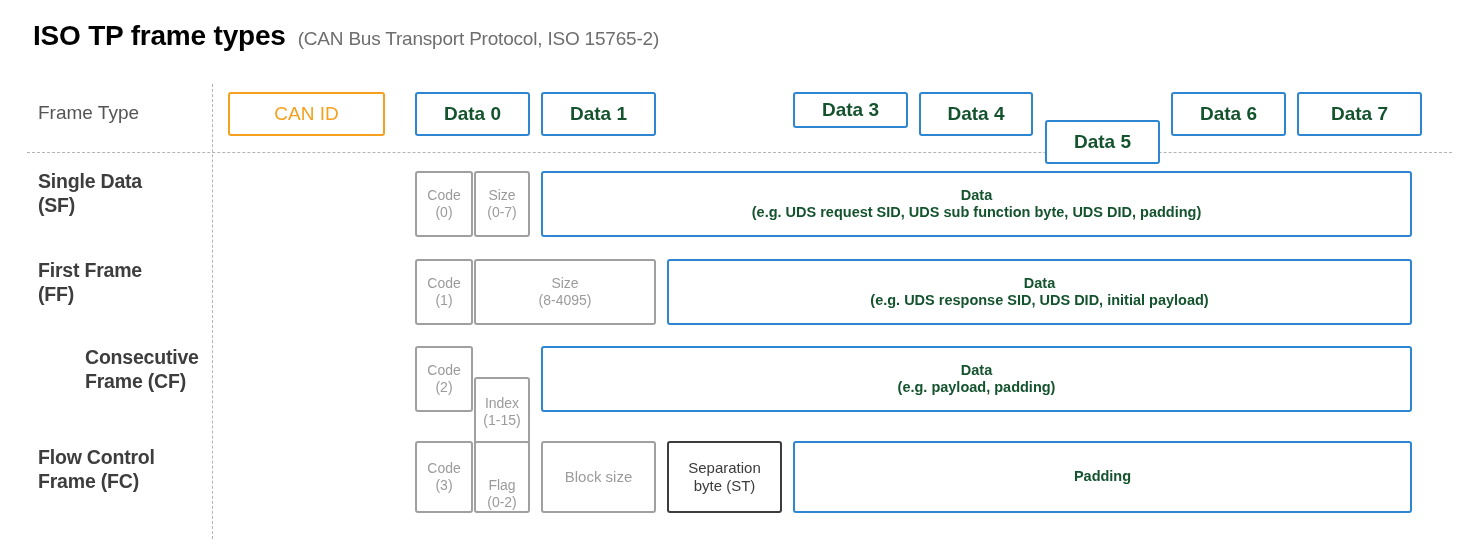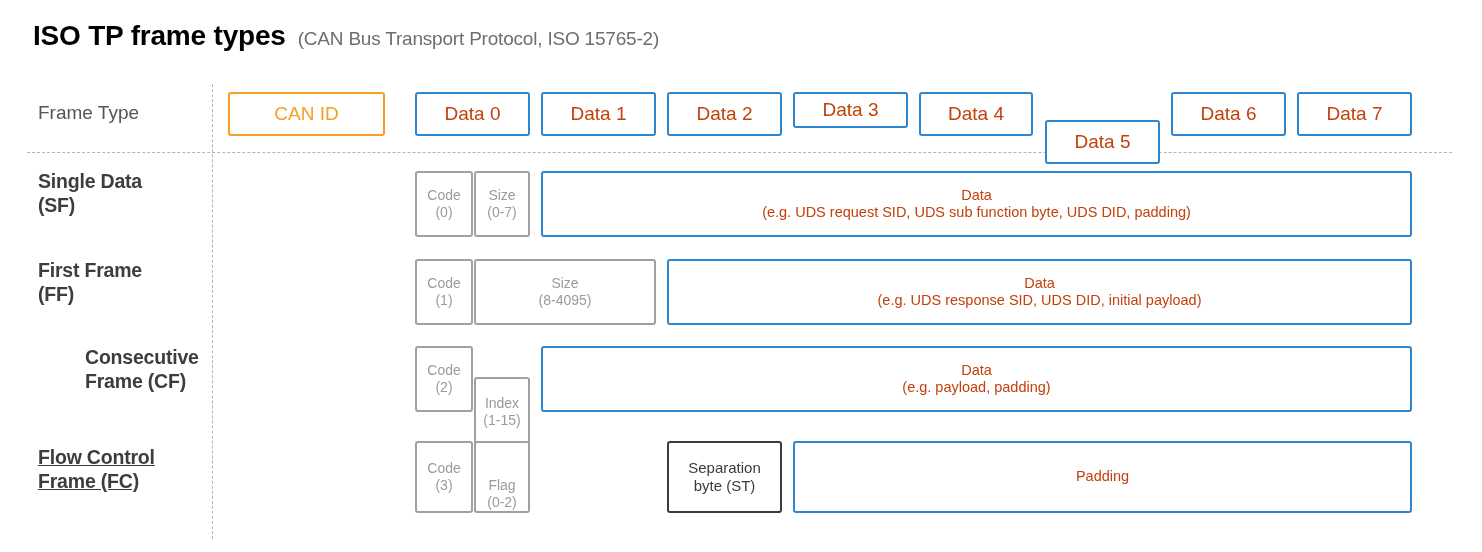--- a/index.html
+++ b/index.html
@@ -89,21 +89,22 @@
     flex-direction: column;
     align-items: center;
     justify-content: center;
     text-align: center;
     border-radius: 3px;
     background: #ffffff;
     line-height: 1.2;
   }
   .cell.blue {
     border: 2.5px solid #2e86d0;
-    color: #c2410c;
+    color: #14532d;
+    font-weight: bold;
   }
   .cell.orange {
     border: 2.5px solid #f5a01e;
     color: #f5a01e;
   }
   .cell.gray {
     border: 2.5px solid #a0a0a0;
     color: #9b9b9b;
   }
   .cell.dark {
@@ -143,36 +144,33 @@
   <div class="cell orange head-cell" style="left:228px; top:92px; width:157px; height:44px;">
     <span class="line1">CAN ID</span>
   </div>
 
   <div class="cell blue head-cell" style="left:415px; top:92px; width:115px; height:44px;">
     <span class="line1">Data 0</span>
   </div>
   <div class="cell blue head-cell" style="left:541px; top:92px; width:115px; height:44px;">
     <span class="line1">Data 1</span>
   </div>
-  <div class="cell blue head-cell" style="left:667px; top:92px; width:115px; height:44px;">
-    <span class="line1">Data 2</span>
-  </div>
   <div class="cell blue head-cell" style="left:793px; top:92px; width:115px; height:36px;justify-content:center;">
     <span class="line1">Data 3</span>
   </div>
   <div class="cell blue head-cell" style="left:919px; top:92px; width:114px; height:44px;">
     <span class="line1">Data 4</span>
   </div>
   <div class="cell blue head-cell" style="left:1045px; top:92px; width:115px; height:44px;margin-top:28px;">
     <span class="line1">Data 5</span>
   </div>
   <div class="cell blue head-cell" style="left:1171px; top:92px; width:115px; height:44px;">
     <span class="line1">Data 6</span>
   </div>
-  <div class="cell blue head-cell" style="left:1297px; top:92px; width:115px; height:44px;">
+  <div class="cell blue head-cell" style="left:1297px; top:92px; width:125px; height:44px;">
     <span class="line1">Data 7</span>
   </div>
 
   <div class="row-label frame-label" style="top:170px;">
     <span>Single Data</span><br>
     <span>(SF)</span>
   </div>
 
   <div class="cell gray subcell sub-cell" style="left:415px; top:171px; width:58px; height:66px;">
     <span class="line1">Code</span>
@@ -216,33 +214,36 @@
   </div>
   <div class="cell gray subcell sub-cell" style="left:474px; top:346px; width:56px; height:70px;margin-top:31px;">
     <span class="line1">Index</span>
     <span class="line2">(1-15)</span>
   </div>
   <div class="cell blue data-cell" style="left:541px; top:346px; width:871px; height:66px;">
     <span class="line1">Data</span>
     <span class="line2">(e.g. payload, padding)</span>
   </div>
 
-  <div class="row-label frame-label" style="top:446px;text-decoration:underline;">
+  <div class="row-label frame-label" style="top:446px;">
     <span>Flow Control</span><br>
     <span>Frame (FC)</span>
   </div>
 
   <div class="cell gray subcell sub-cell" style="left:415px; top:441px; width:58px; height:72px;">
     <span class="line1">Code</span>
     <span class="line2">(3)</span>
   </div>
   <div class="cell gray subcell sub-cell" style="left:474px; top:441px; width:56px; height:72px;justify-content:flex-end;">
     <span class="line1">Flag</span>
     <span class="line2">(0-2)</span>
   </div>
+  <div class="cell gray plain-cell" style="left:541px; top:441px; width:115px; height:72px;">
+    <span class="line1">Block size</span>
+  </div>
   <div class="cell dark plain-cell" style="left:667px; top:441px; width:115px; height:72px;">
     <span class="line1">Separation</span>
     <span class="line2">byte (ST)</span>
   </div>
   <div class="cell blue data-cell" style="left:793px; top:441px; width:619px; height:72px;">
     <span class="line1">Padding</span>
   </div>
 
 </div>
 

